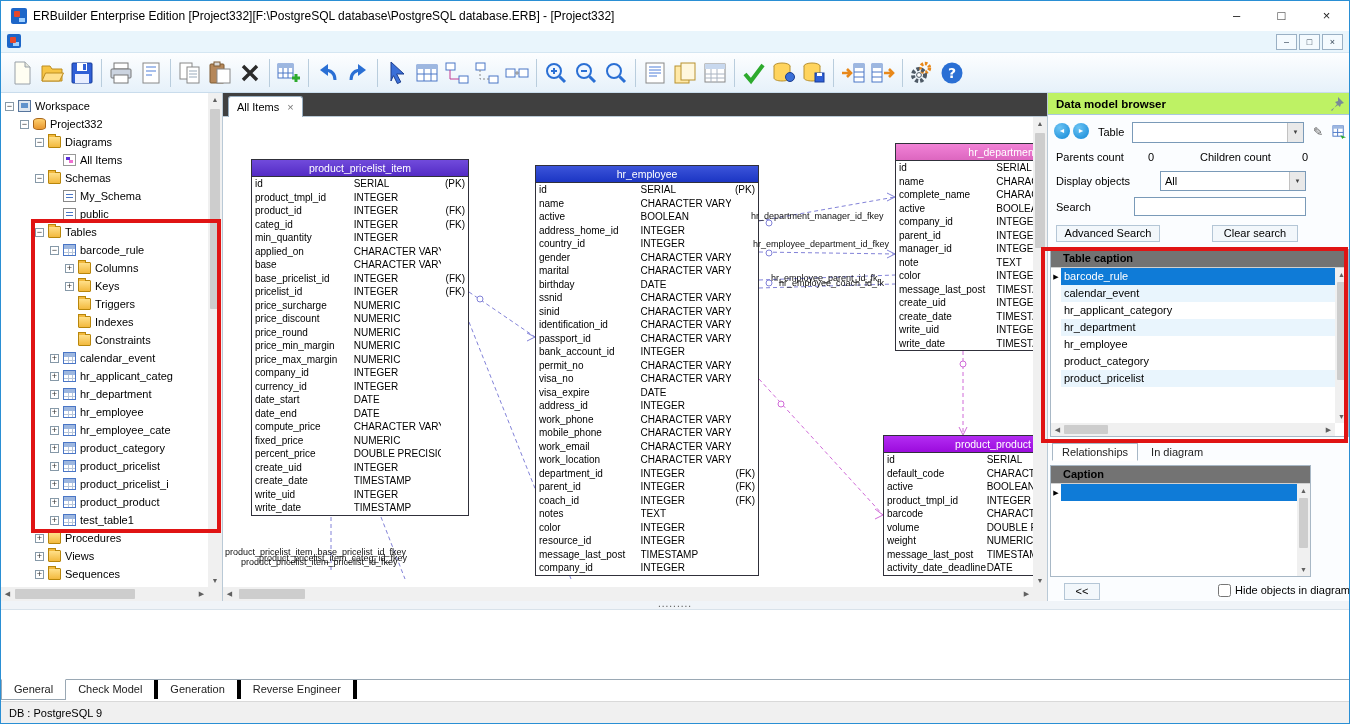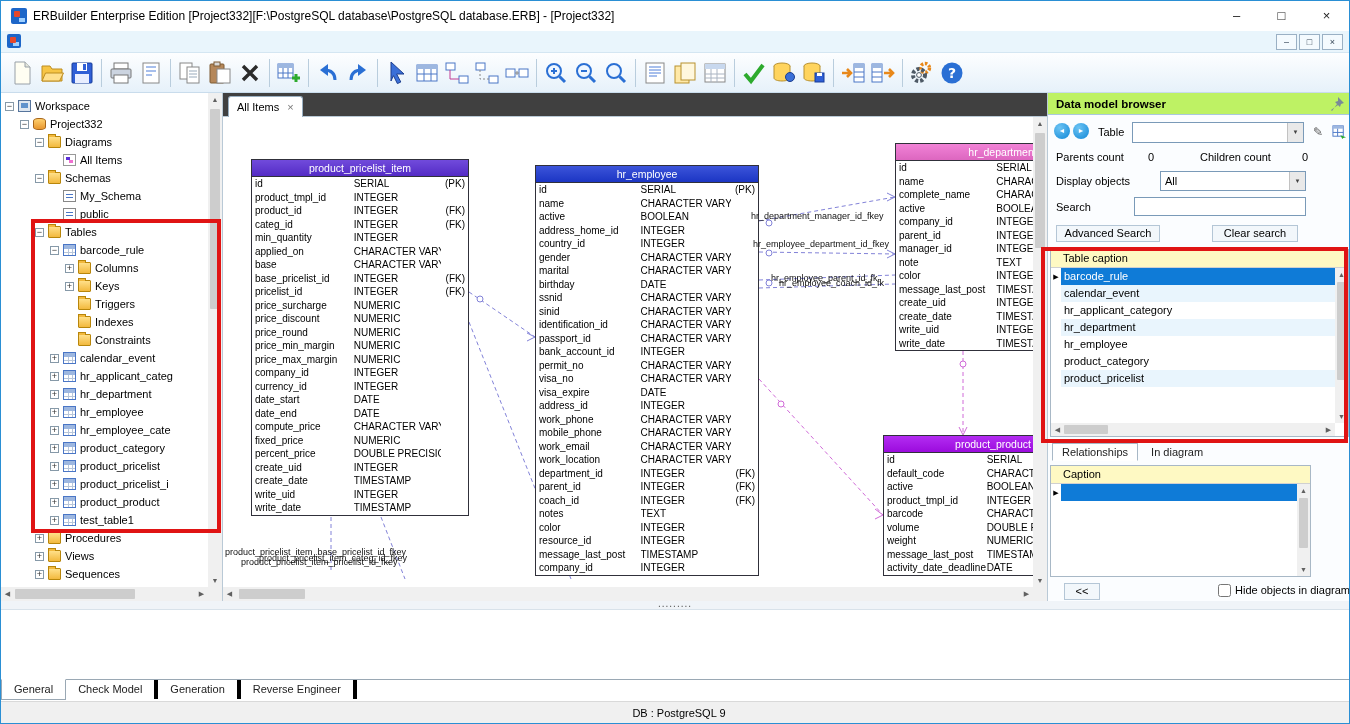--- a/index.html
+++ b/index.html
@@ -90,22 +90,22 @@
   .nav-circle{position:absolute;width:16px;height:16px;border-radius:50%;color:#fff;font-size:7px;line-height:16px;
               text-align:center;background:radial-gradient(circle at 35% 30%,#6cc4f4,#1187d6);}
   .dd{position:absolute;background:#fff;border:1px solid #7a9ab8;}
   .dd .val{display:block;line-height:19px;padding-left:4px;margin-right:16px;overflow:hidden;white-space:nowrap;font-size:11px;}
   .dd .caret{position:absolute;right:0;top:0;bottom:0;width:16px;background:#e9e9e9;border-left:1px solid #c2c2c2;
              font-size:6px;text-align:center;line-height:18px;color:#444;}
   .inp{position:absolute;border:1px solid #7a9ab8;background:#fff;font-family:"Liberation Sans",sans-serif;font-size:11px;padding:0 3px;}
   .flatbtn{position:absolute;height:17px;border:1px solid #b4c6d6;background:#f2f7fb;font-size:11px;text-align:center;line-height:15px;}
   .rp-ico{position:absolute;width:16px;height:16px;font-size:12px;color:#555;text-align:center;line-height:16px;}
   .plist{position:absolute;background:#fff;border:1px solid #a8b8c6;}
-  .plist-h{position:absolute;left:0;top:0;right:0;height:18px;line-height:17px;background:#fef9c3;border-bottom:1px solid #d0d0d0;
-           padding-left:12px;font-size:11px;}
+  .plist-h{position:absolute;left:0;top:0;right:0;height:18px;line-height:17px;background:#737373;border-bottom:1px solid #d0d0d0;
+           padding-left:12px;font-size:11px;font-weight:bold;}
   .plist-rows{position:absolute;left:0;top:18px;right:13px;bottom:0;overflow:hidden;}
   .lrow{display:flex;height:17px;line-height:17px;font-size:11px;}
   .lrow .gut{flex:none;width:10px;font-size:7px;text-align:center;color:#000;background:#fff;}
   .lrow .ltxt{flex:1;padding-left:3px;white-space:nowrap;overflow:hidden;}
   .lrow.alt .ltxt{background:#e9f5fd;}
   .lrow.sel .ltxt{background:#0f7bd7;color:#fff;}
   .rp-tabs{position:absolute;left:4px;height:20px;}
   .rp-tab{display:inline-block;padding:2px 9px;font-size:11px;border:1px solid transparent;color:#222;}
   .rp-tab.active{background:#fff;border-color:#a8b8c6;border-bottom-color:#fff;}
 
@@ -113,21 +113,21 @@
   .redbox{position:absolute;border:4px solid #e01414;pointer-events:none;z-index:50;}
 
   
   #splitter{position:absolute;left:0;top:600px;width:100%;height:8px;background:#f0f4f8;text-align:center;
             color:#555;font-size:10px;line-height:5px;letter-spacing:1px;}
   #bottom-panel{position:absolute;left:0;top:608px;width:100%;height:70px;background:#fff;border-top:1px solid #d8e2ea;}
   #tabsrow{position:absolute;left:0;top:678px;width:100%;height:22px;background:#fff;border-top:1px solid #9aa8b4;}
   .btab{display:inline-block;padding:3px 12px 4px;font-size:11px;color:#222;border-right:4px solid #000000;}
   .btab.active{background:#fff;border:1px solid #9aa8b4;border-top:1px solid #fff;margin-top:-1px;font-weight:normal;}
   #statusbar{position:absolute;left:0;top:700px;width:100%;height:23px;background:#f0f0f0;border-top:1px solid #d9d9d9;
-             line-height:22px;padding-left:8px;font-size:11px;text-align:center;}
+             line-height:22px;padding-left:8px;font-size:11px;}
 </style>
 </head>
 <body>
 
 <div id="win">
 
   <div id="titlebar">
     <span class="app-ico"></span>
     <span id="title-text">ERBuilder Enterprise Edition [Project332][F:\PostgreSQL database\PostgreSQL database.ERB] - [Project332]</span>
     <div class="win-controls" id="win-controls">

